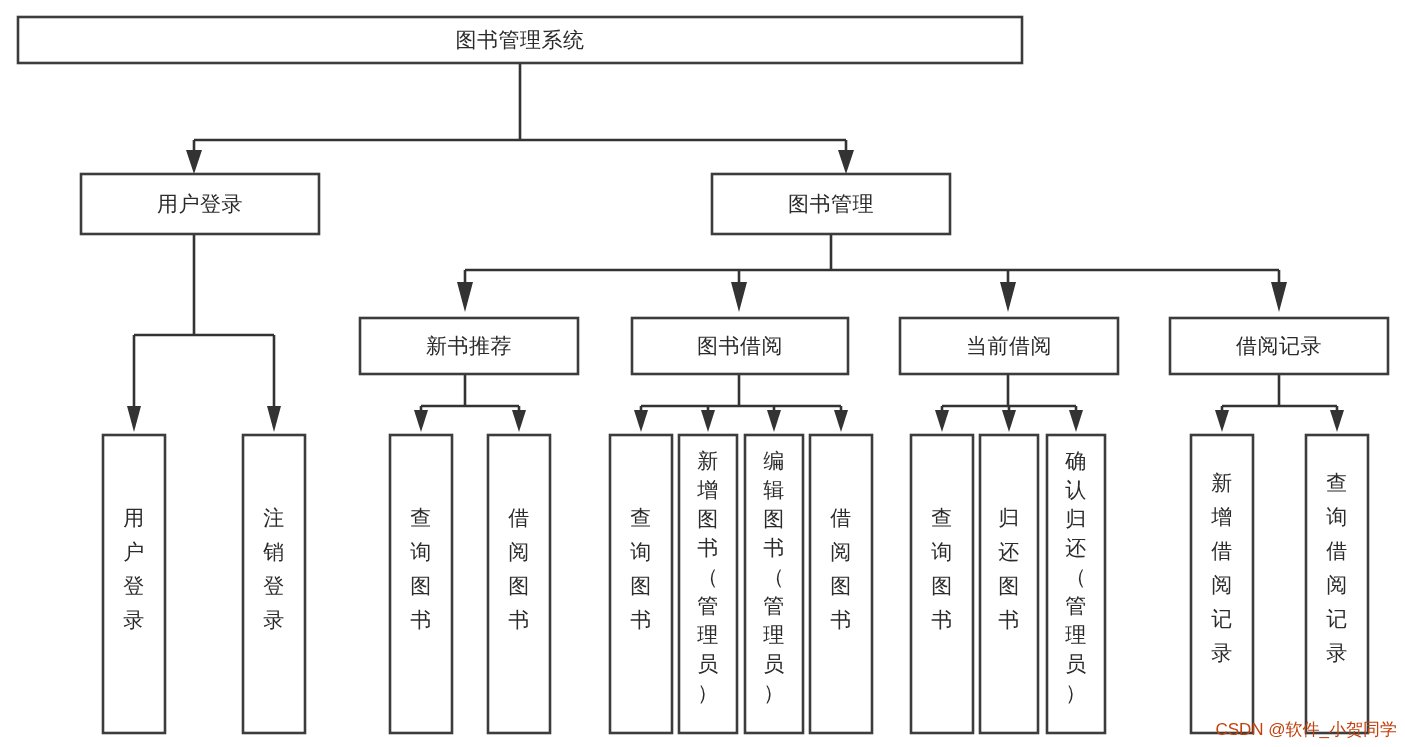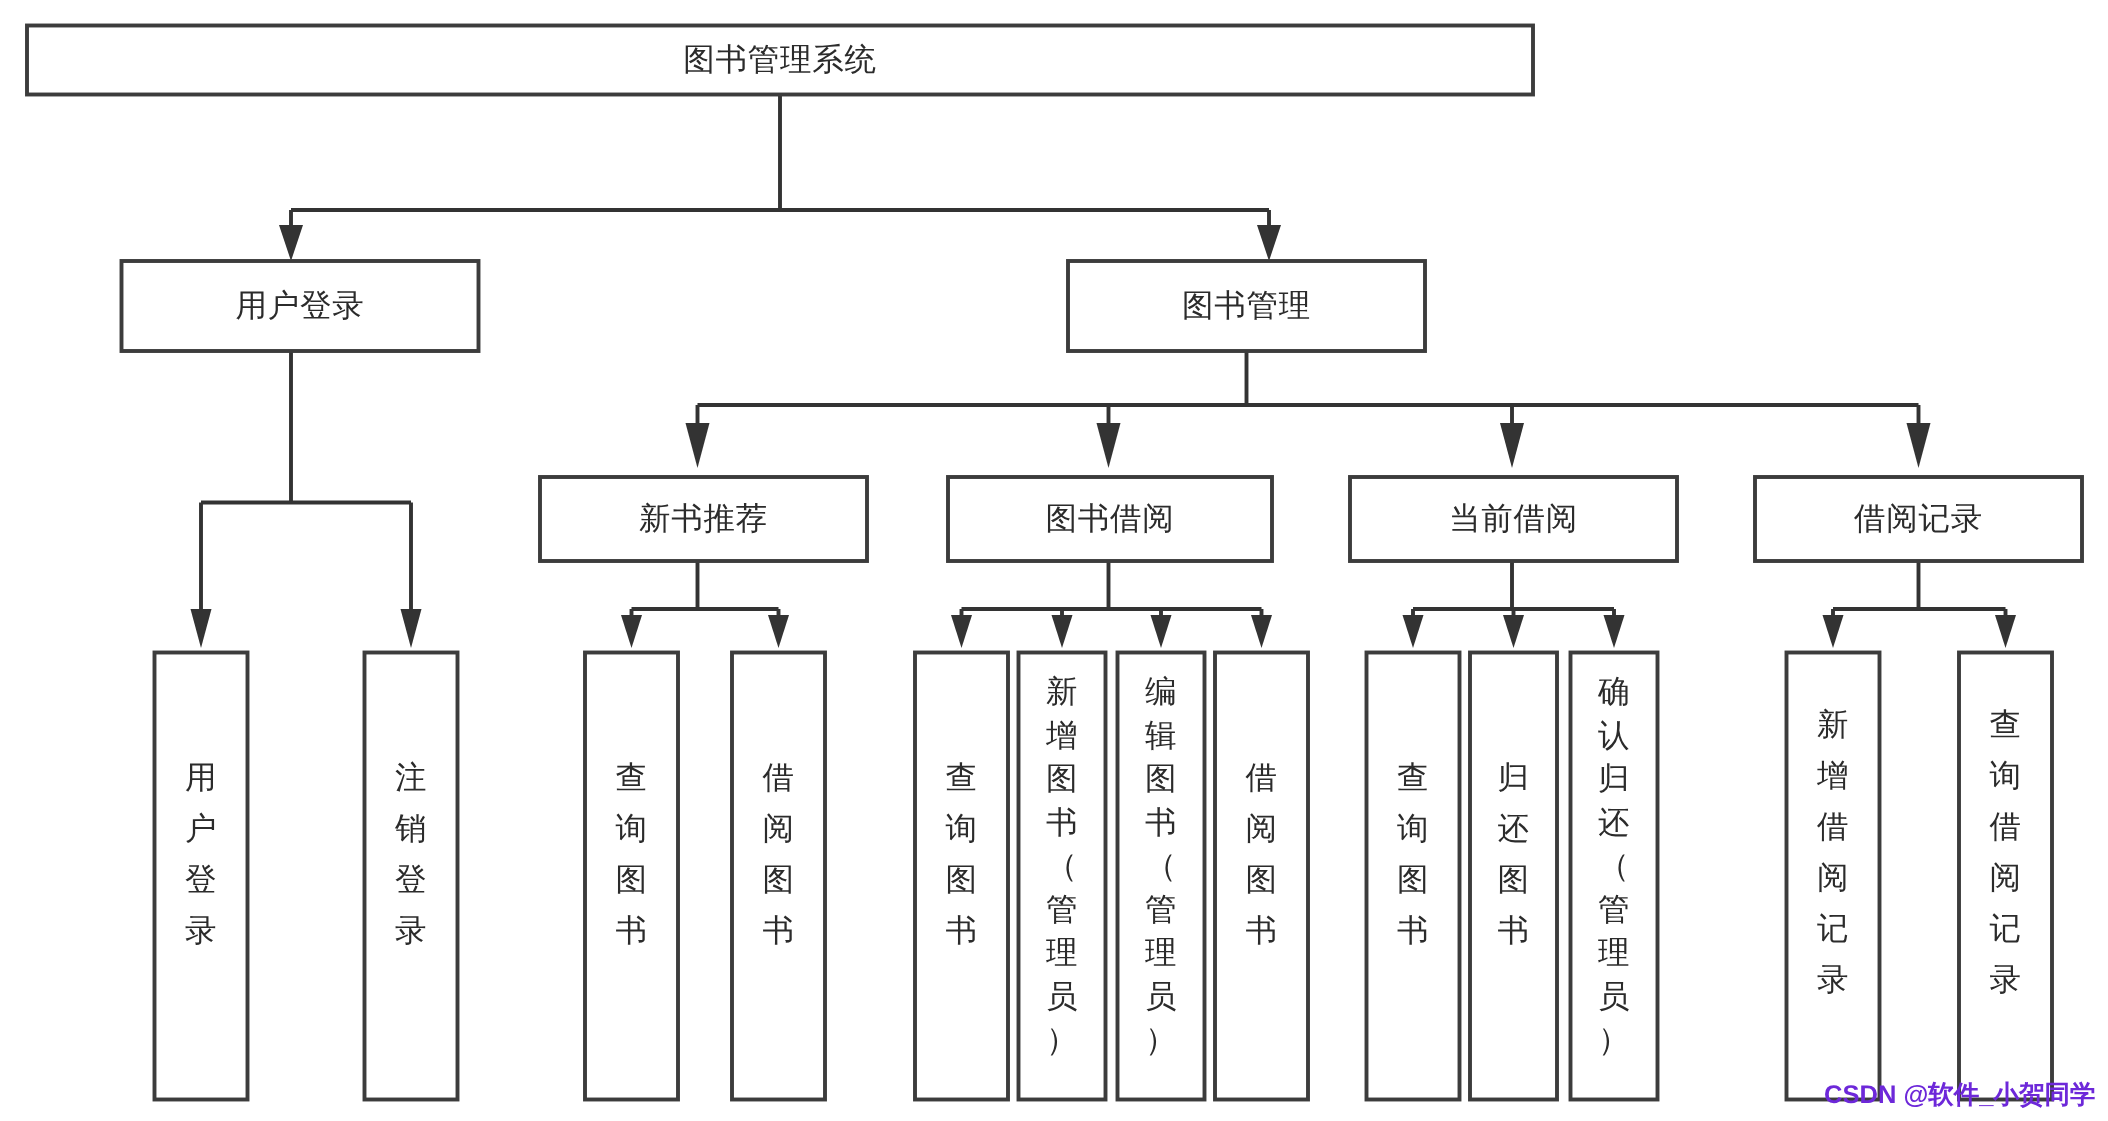--- a/index.html
+++ b/index.html
@@ -56,24 +56,23 @@
   .arrow-head {
     fill: #333333;
     stroke: none;
   }
   .watermark {
     position: absolute;
     right: 8px;
     bottom: 6px;
     font-family: "Liberation Sans", "DejaVu Sans", sans-serif;
     font-size: 17px;
-    color: #6d28d9;
+    color: #c2410c;
     white-space: nowrap;
     user-select: none;
-    font-weight: bold;
   }
 </style>
 </head>
 <body>
 
 <div id="diagram-root">
   <svg class="flow" viewBox="0 0 1405 747" xmlns="http://www.w3.org/2000/svg">
     <defs>
       <g id="arrowglyph"></g>
     </defs>

